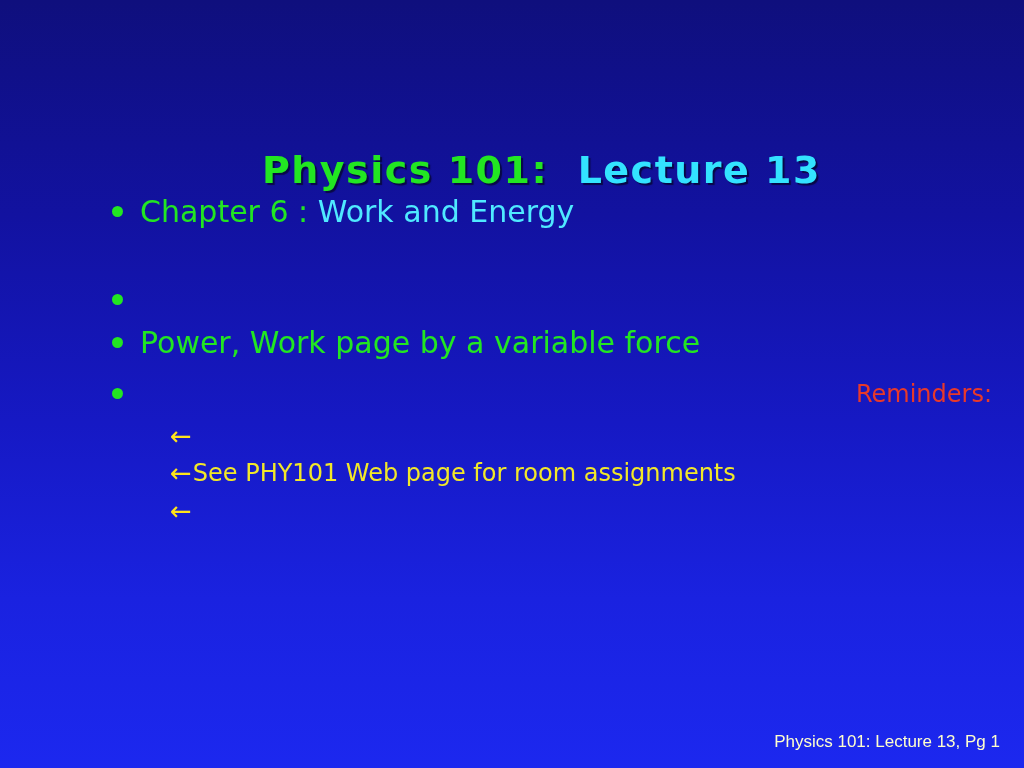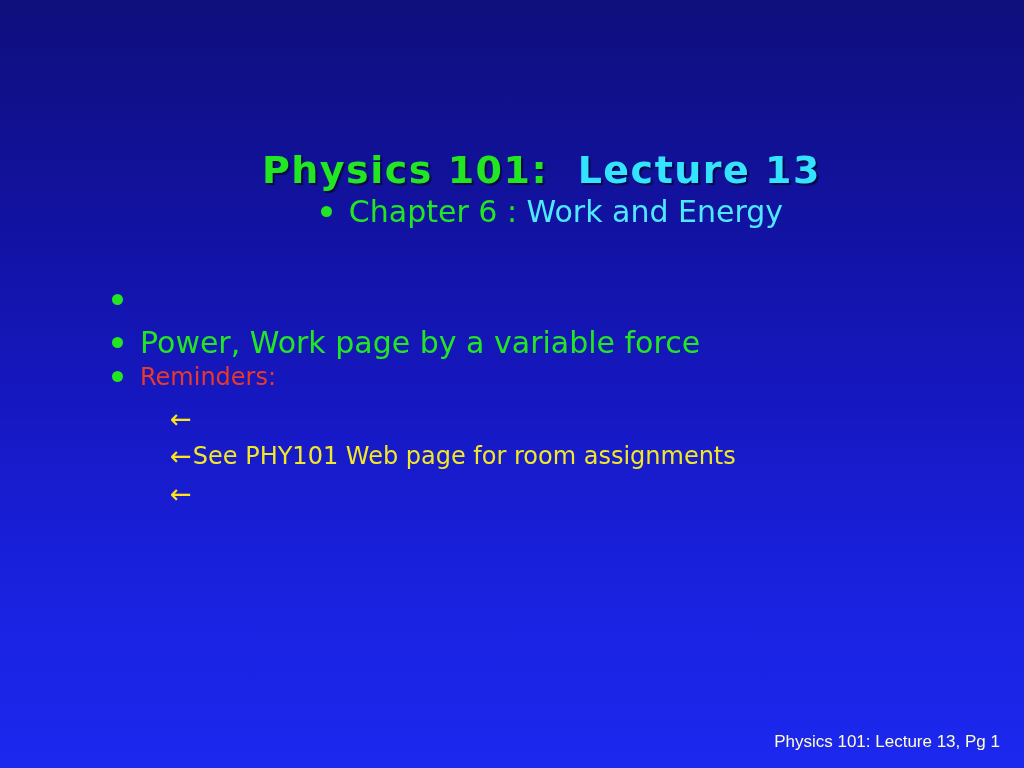--- a/index.html
+++ b/index.html
@@ -66,24 +66,24 @@
   }
   .b-text {
     font-family: "DejaVu Sans", sans-serif;
     font-size: 30px;
     line-height: 1.08;
   }
   .c-green { color: #22e622; }
   .c-cyan  { color: #4fe9ff; }
   .c-red   { color: #e8392a; }
 
-  .row-chapter  { margin-top: 0px; justify-content: center; }
+  .row-chapter  { margin-top: 0px; }
   .row-quick    { margin-top: 71px; }
   .row-power    { margin-top: 17px; }
-  .row-remind   { margin-top: 5px; }
+  .row-remind   { margin-top: 22px; justify-content: space-between; }
   .row-remind .b-text { font-size: 24px; }
   .row-remind .dot { top: -3px; }
 
   
   .subs {
     margin-top: 14px;
     margin-left: 58px;
   }
   .sub-row {
     display: flex;

